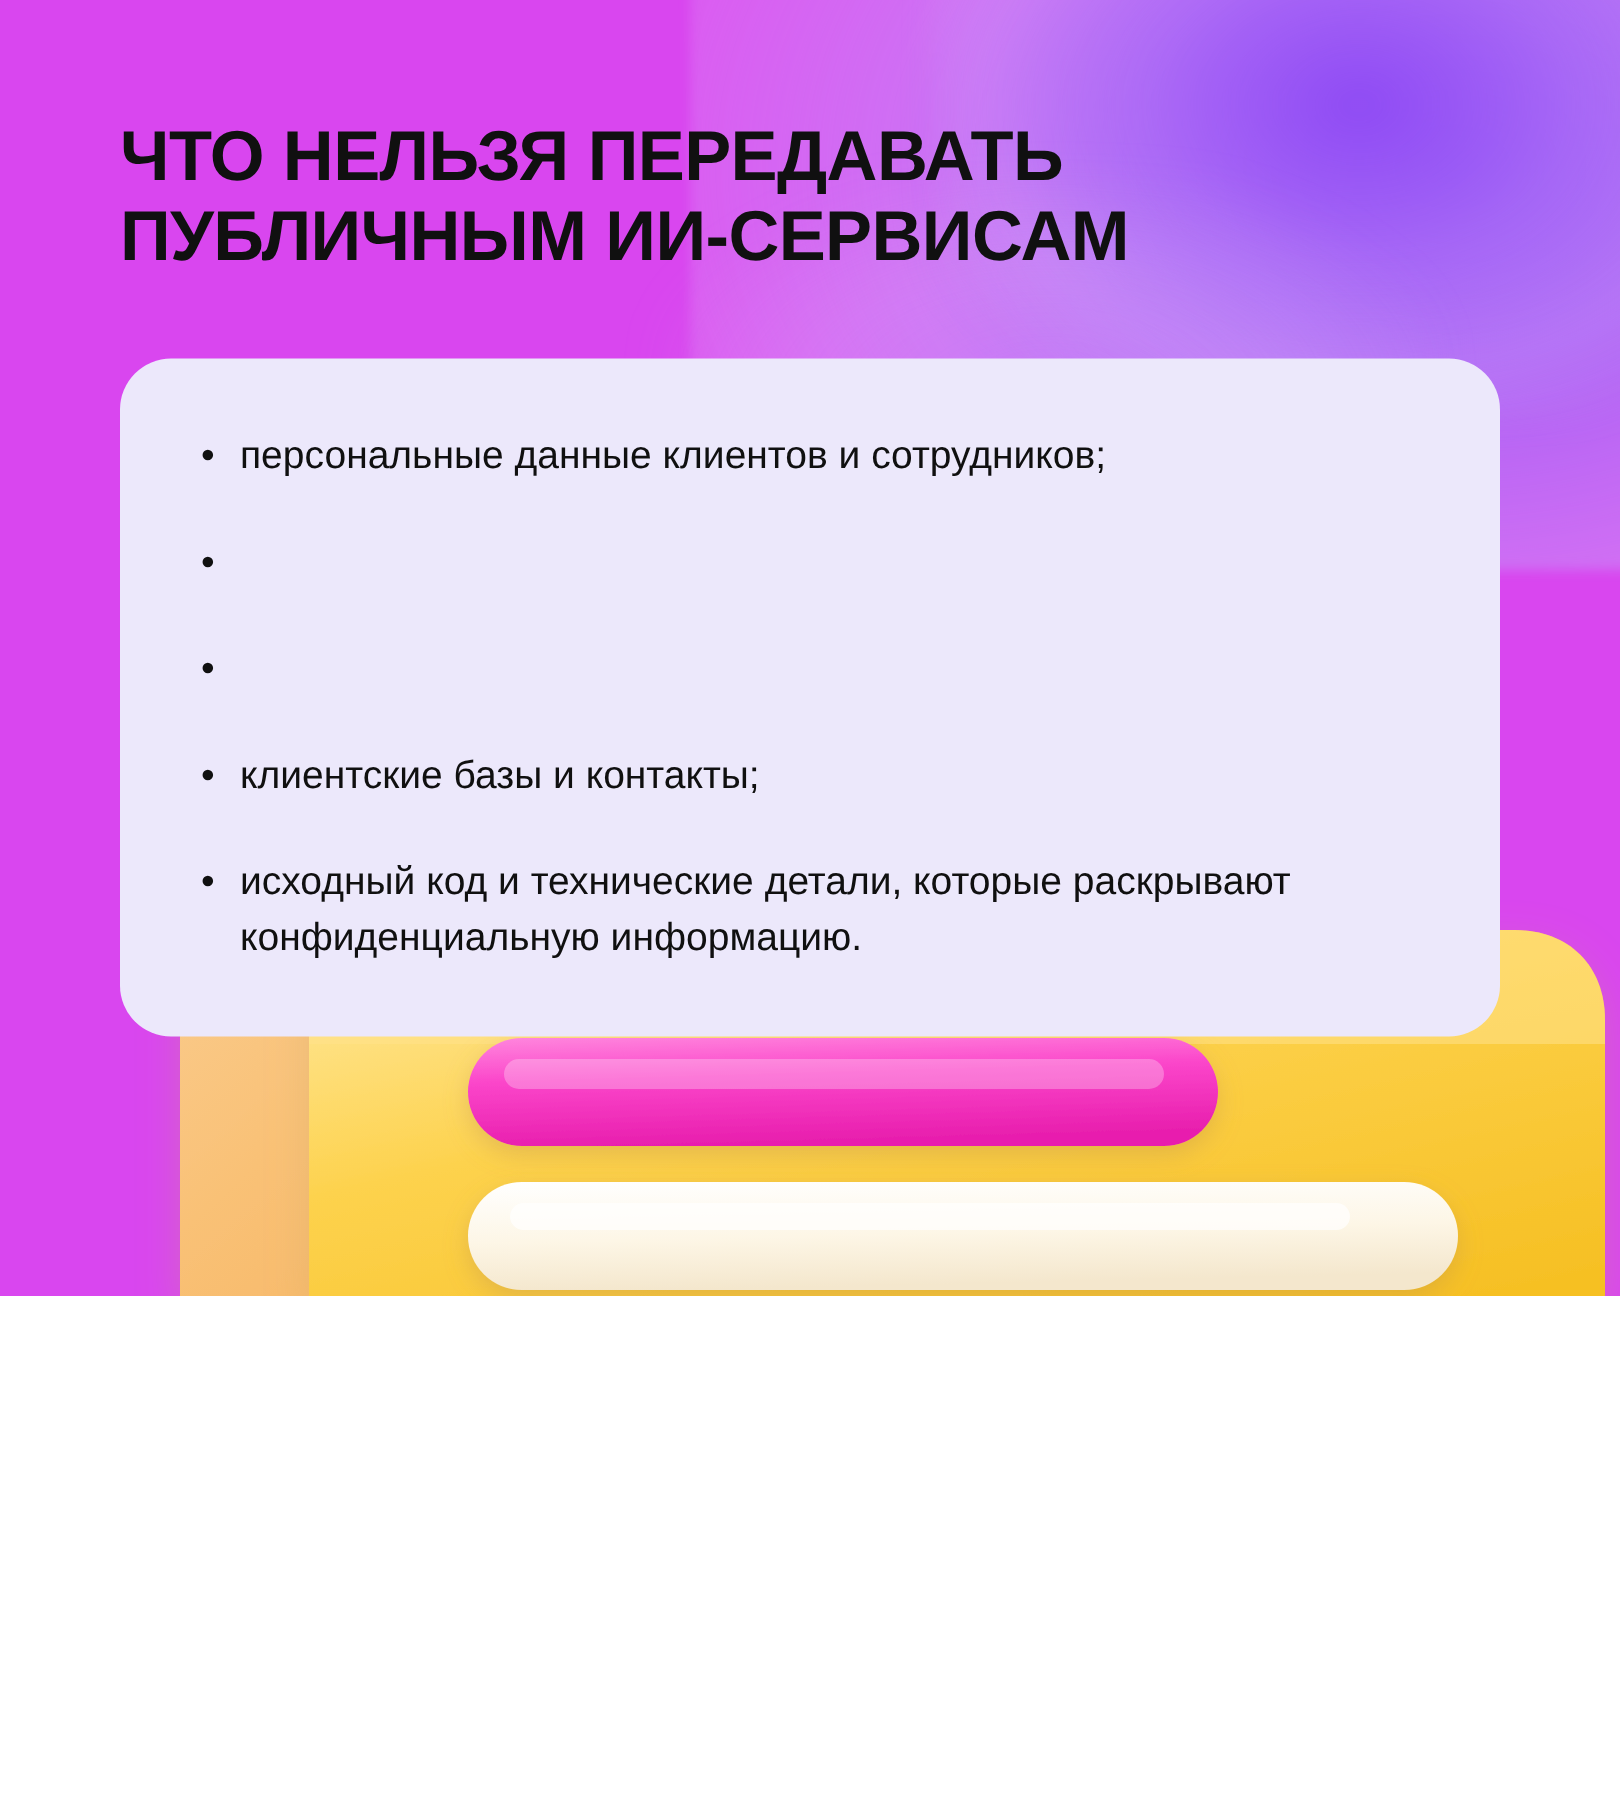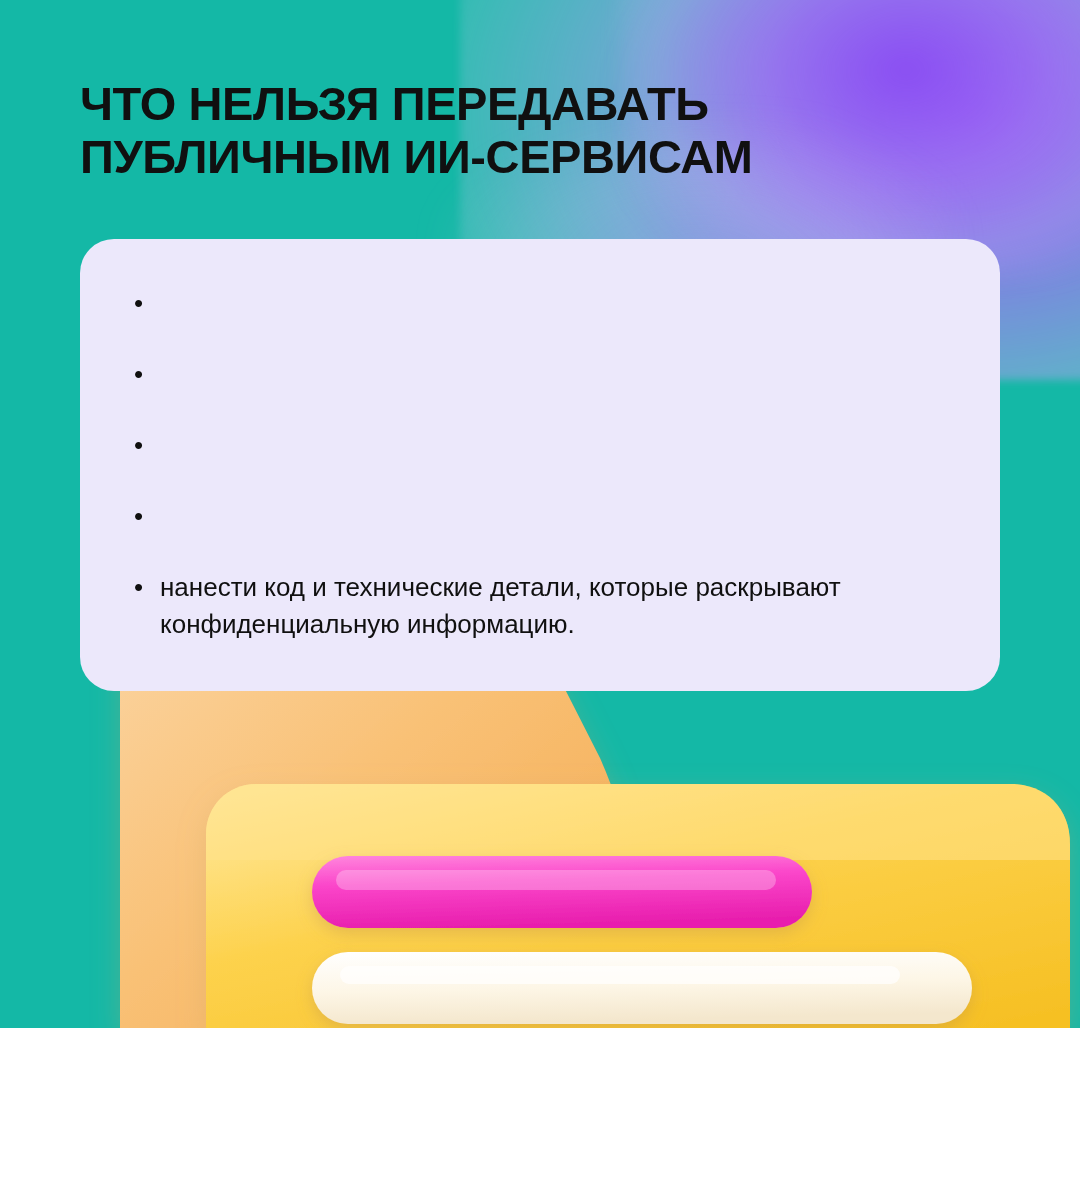--- a/index.html
+++ b/index.html
@@ -10,23 +10,23 @@
     width: 1080px;
     height: 1200px;
     font-family: "Liberation Sans", sans-serif;
     background: #ffffff;
     overflow: hidden;
   }
 
   .slide {
     position: relative;
     width: 1080px;
-    height: 1028px;
+    height: 864px;
     overflow: hidden;
-    background: #14b8a6;
+    background: #d946ef;
   }
 
   
   .glow-a {
     position: absolute;
     top: -260px;
     right: -200px;
     width: 820px;
     height: 640px;
     background: radial-gradient(ellipse at 62% 58%,
@@ -213,36 +213,38 @@
   <div class="content">
 
     <h1 class="title">ЧТО НЕЛЬЗЯ ПЕРЕДАВАТЬ ПУБЛИЧНЫМ ИИ-СЕРВИСАМ</h1>
 
 
     <div class="card">
       <ul class="bullet-list">
 
         <li class="bullet-item">
           <span class="bullet-dot">•</span>
-        </li>
-
-        <li class="bullet-item">
-          <span class="bullet-dot">•</span>
-        </li>
-
-        <li class="bullet-item">
-          <span class="bullet-dot">•</span>
-        </li>
-
-        <li class="bullet-item">
-          <span class="bullet-dot">•</span>
-        </li>
-
-        <li class="bullet-item">
-          <span class="bullet-dot">•</span>
-          <span class="bullet-text">нанести код и технические детали, которые раскрывают конфиденциальную информацию.</span>
+          <span class="bullet-text">персональные данные клиентов и сотрудников;</span>
+        </li>
+
+        <li class="bullet-item">
+          <span class="bullet-dot">•</span>
+        </li>
+
+        <li class="bullet-item">
+          <span class="bullet-dot">•</span>
+        </li>
+
+        <li class="bullet-item">
+          <span class="bullet-dot">•</span>
+          <span class="bullet-text">клиентские базы и контакты;</span>
+        </li>
+
+        <li class="bullet-item">
+          <span class="bullet-dot">•</span>
+          <span class="bullet-text">исходный код и технические детали, которые раскрывают конфиденциальную информацию.</span>
         </li>
 
       </ul>
     </div>
 
   </div>
 </div>
 
 </body></html>

